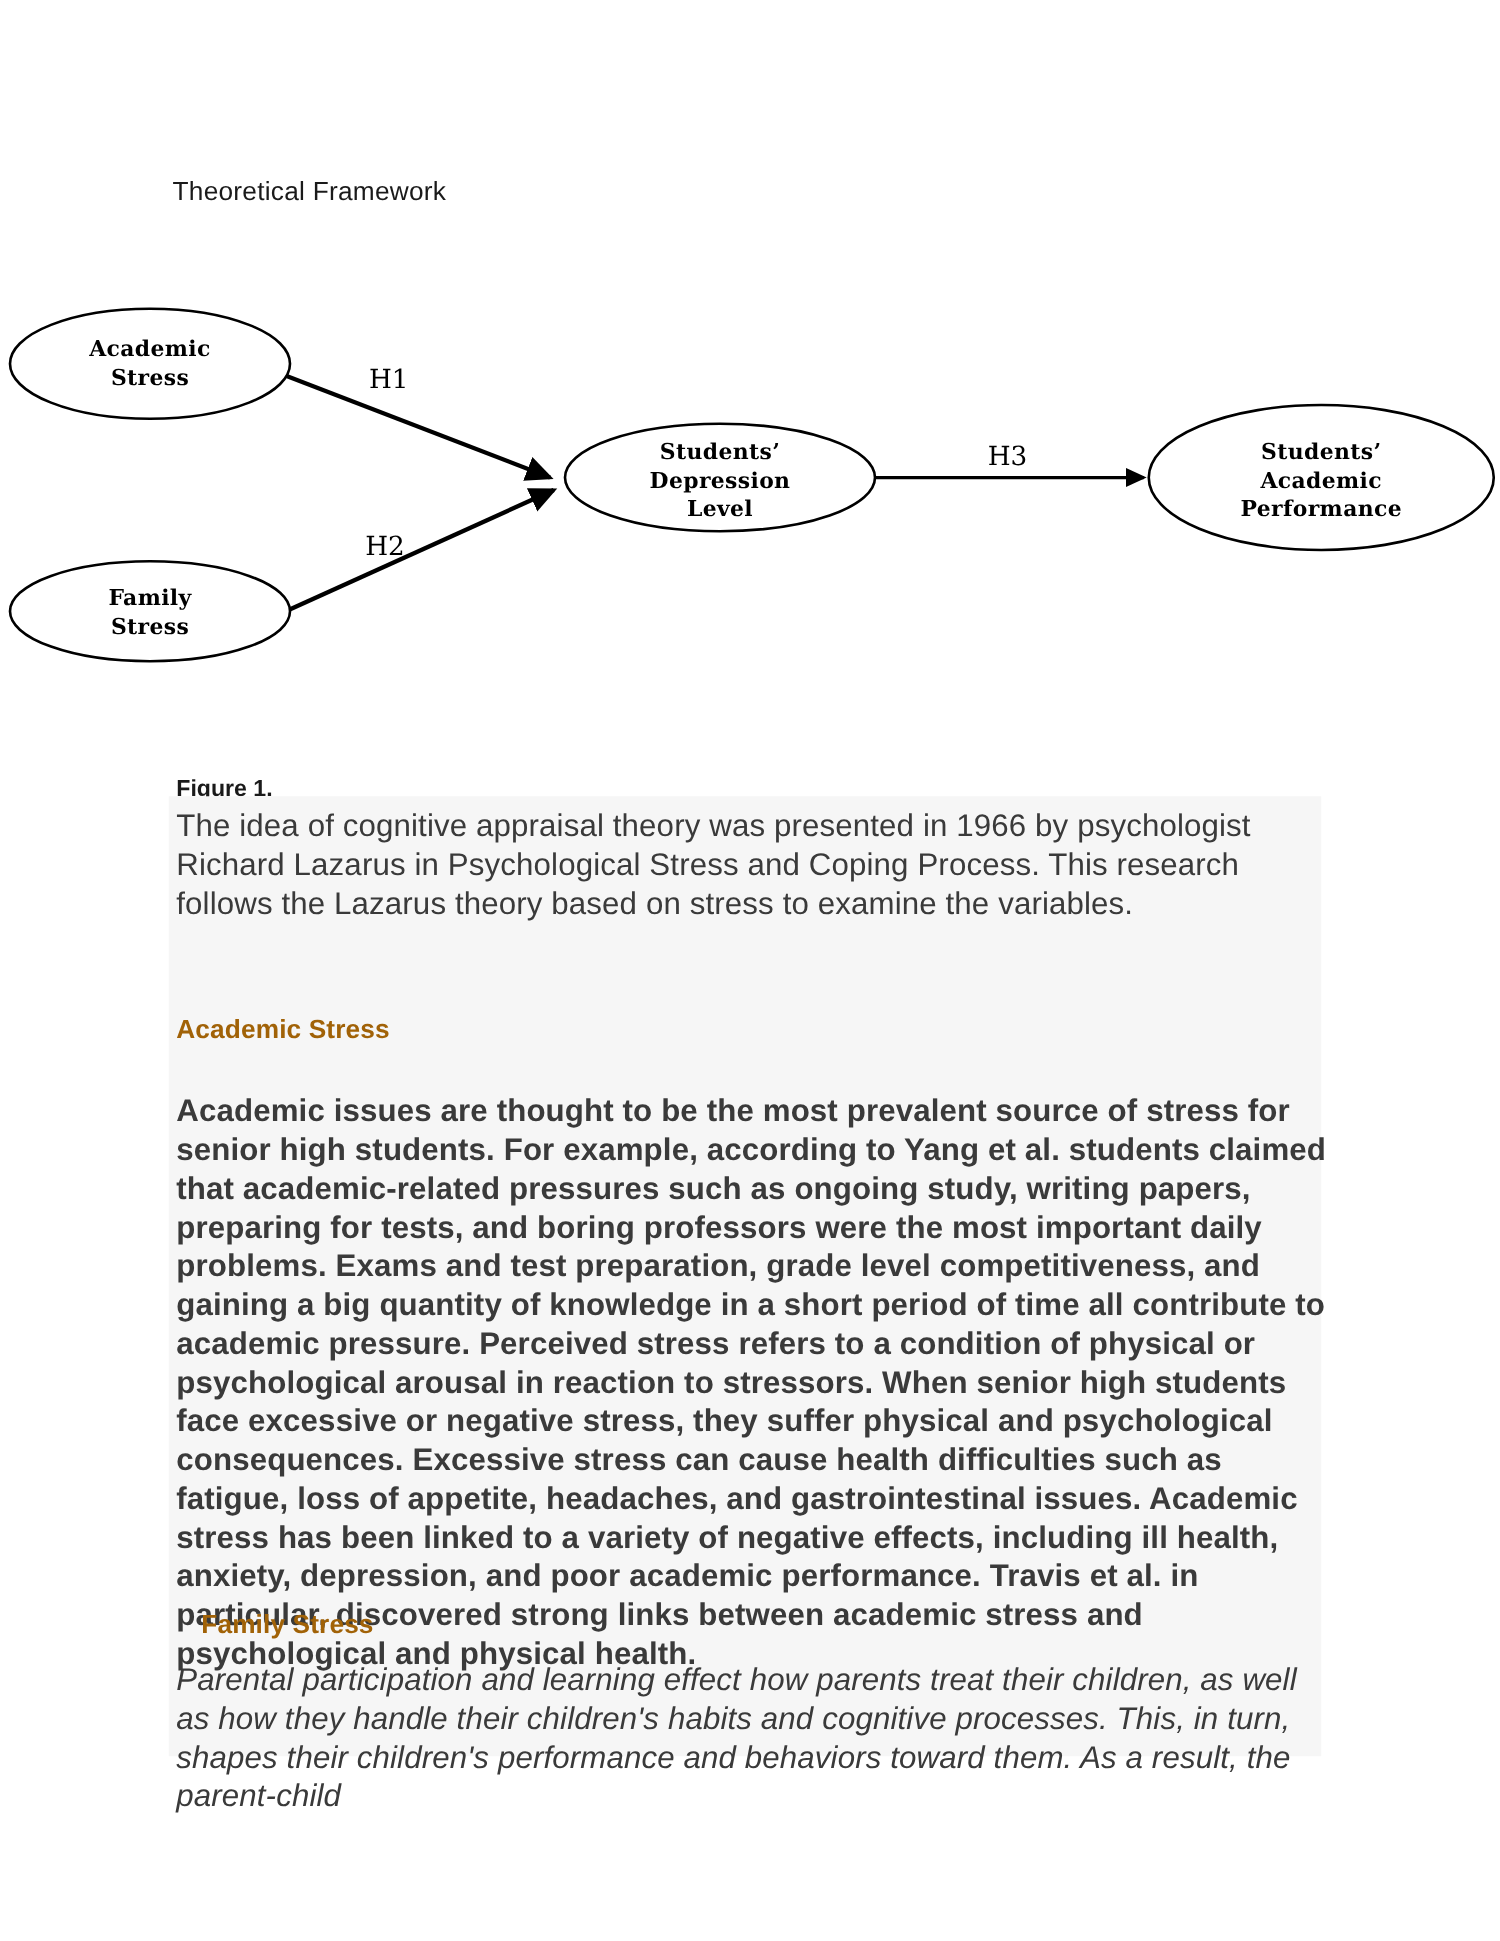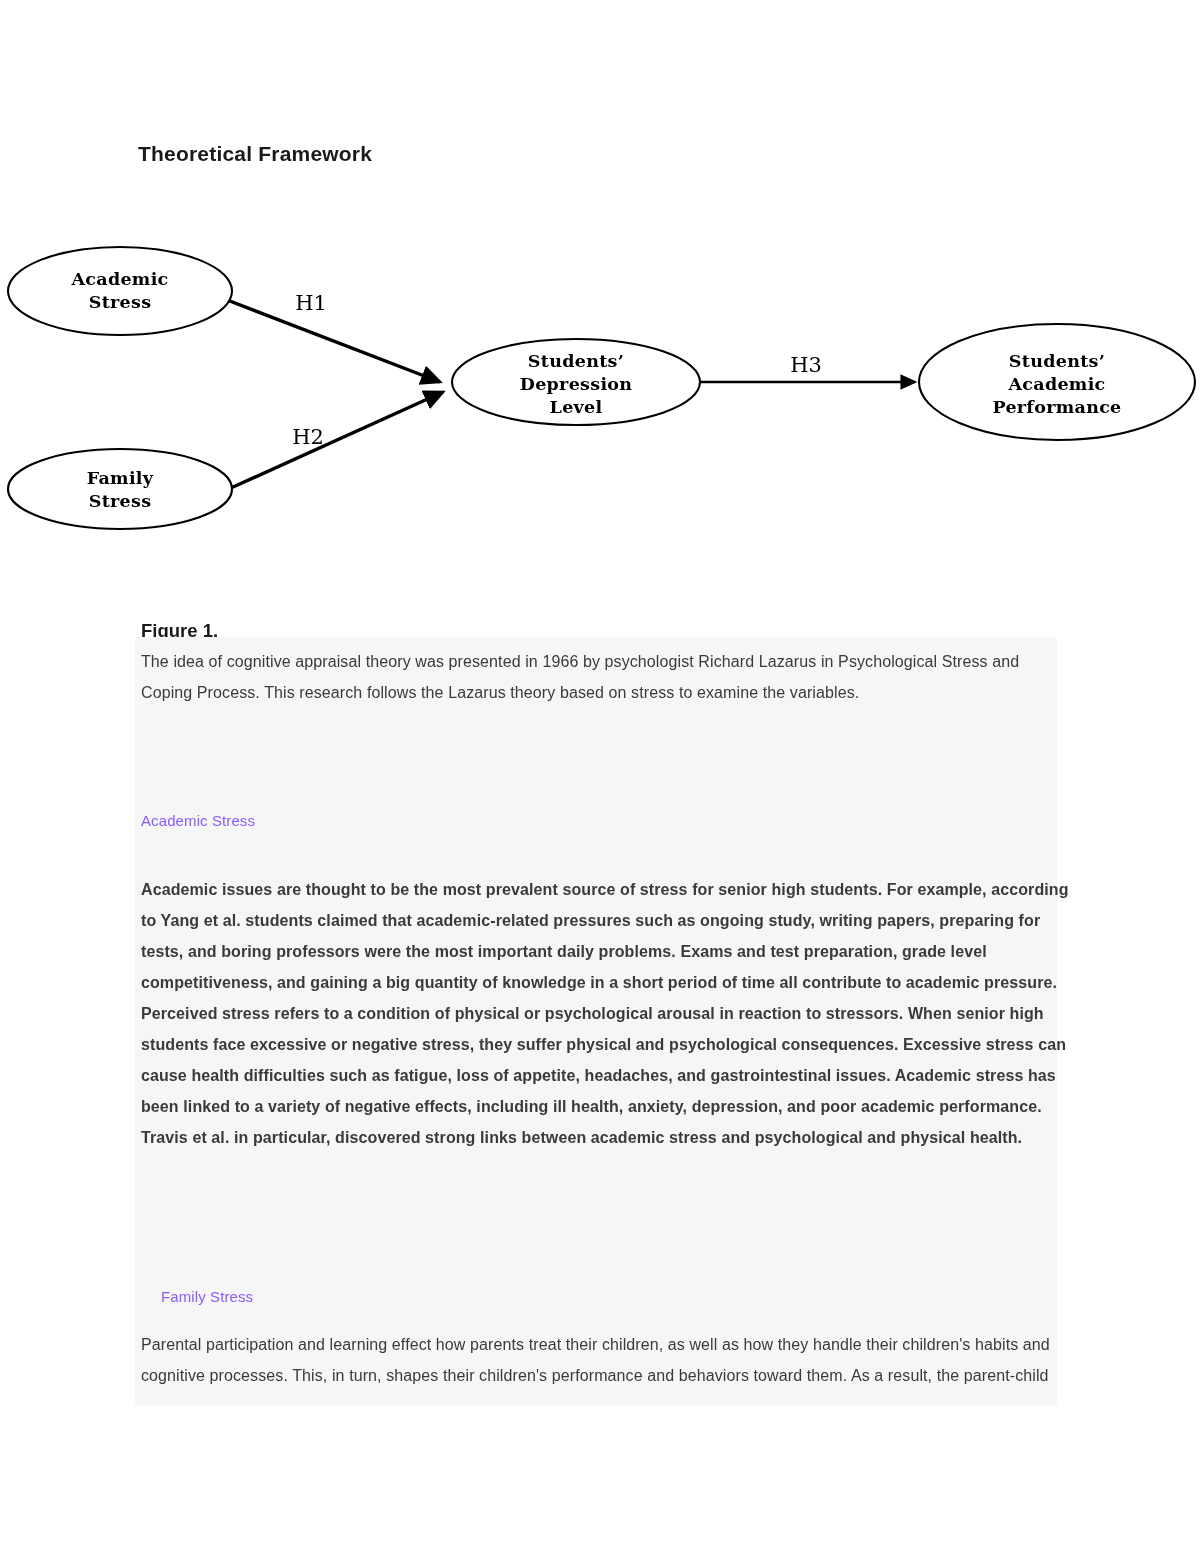--- a/index.html
+++ b/index.html
@@ -15,21 +15,21 @@
     color: #2b2b2b;
     overflow: hidden;
   }
 
   
   .doc-title {
     position: absolute;
     left: 138px;
     top: 142px;
     font-size: 21px;
-    font-weight: bold;
+    font-weight: normal;
     letter-spacing: 0.2px;
     color: #1a1a1a;
   }
 
   
   .figure-area {
     position: absolute;
     left: 0px;
     top: 230px;
     width: 1200px;
@@ -85,39 +85,39 @@
     left: 135px;
     top: 637px;
     width: 922px;
     height: 768px;
     background: #f6f6f6;
   }
   .body-text {
     position: absolute;
     left: 141px;
     width: 930px;
-    font-size: 16px;
+    font-size: 25px;
     line-height: 31px;
     color: #3a3a3a;
     letter-spacing: 0.1px;
   }
   .sub-head {
     position: absolute;
     left: 141px;
-    font-size: 15px;
-    font-weight: normal;
-    color: #8b5cf6;
+    font-size: 21px;
+    font-weight: bold;
+    color: #a16207;
     letter-spacing: 0.1px;
   }
 
   #intro-paragraph { top: 646px; }
   #academic-heading { top: 812px; }
   #academic-paragraph { top: 874px; font-weight: bold; }
   #family-heading { top: 1288px; margin-left: 20px; }
-  #family-paragraph { top: 1329px; }
+  #family-paragraph { top: 1329px; font-style: italic; }
 </style>
 </head>
 <body>
 
 <div class="doc-title">Theoretical Framework</div>
 
 <div class="figure-area">
   <svg width="1200" height="320" viewBox="0 0 1200 320" xmlns="http://www.w3.org/2000/svg">
     <defs>
       <marker id="arrowhead" markerWidth="7" markerHeight="7" refX="5.6" refY="3" orient="auto">

